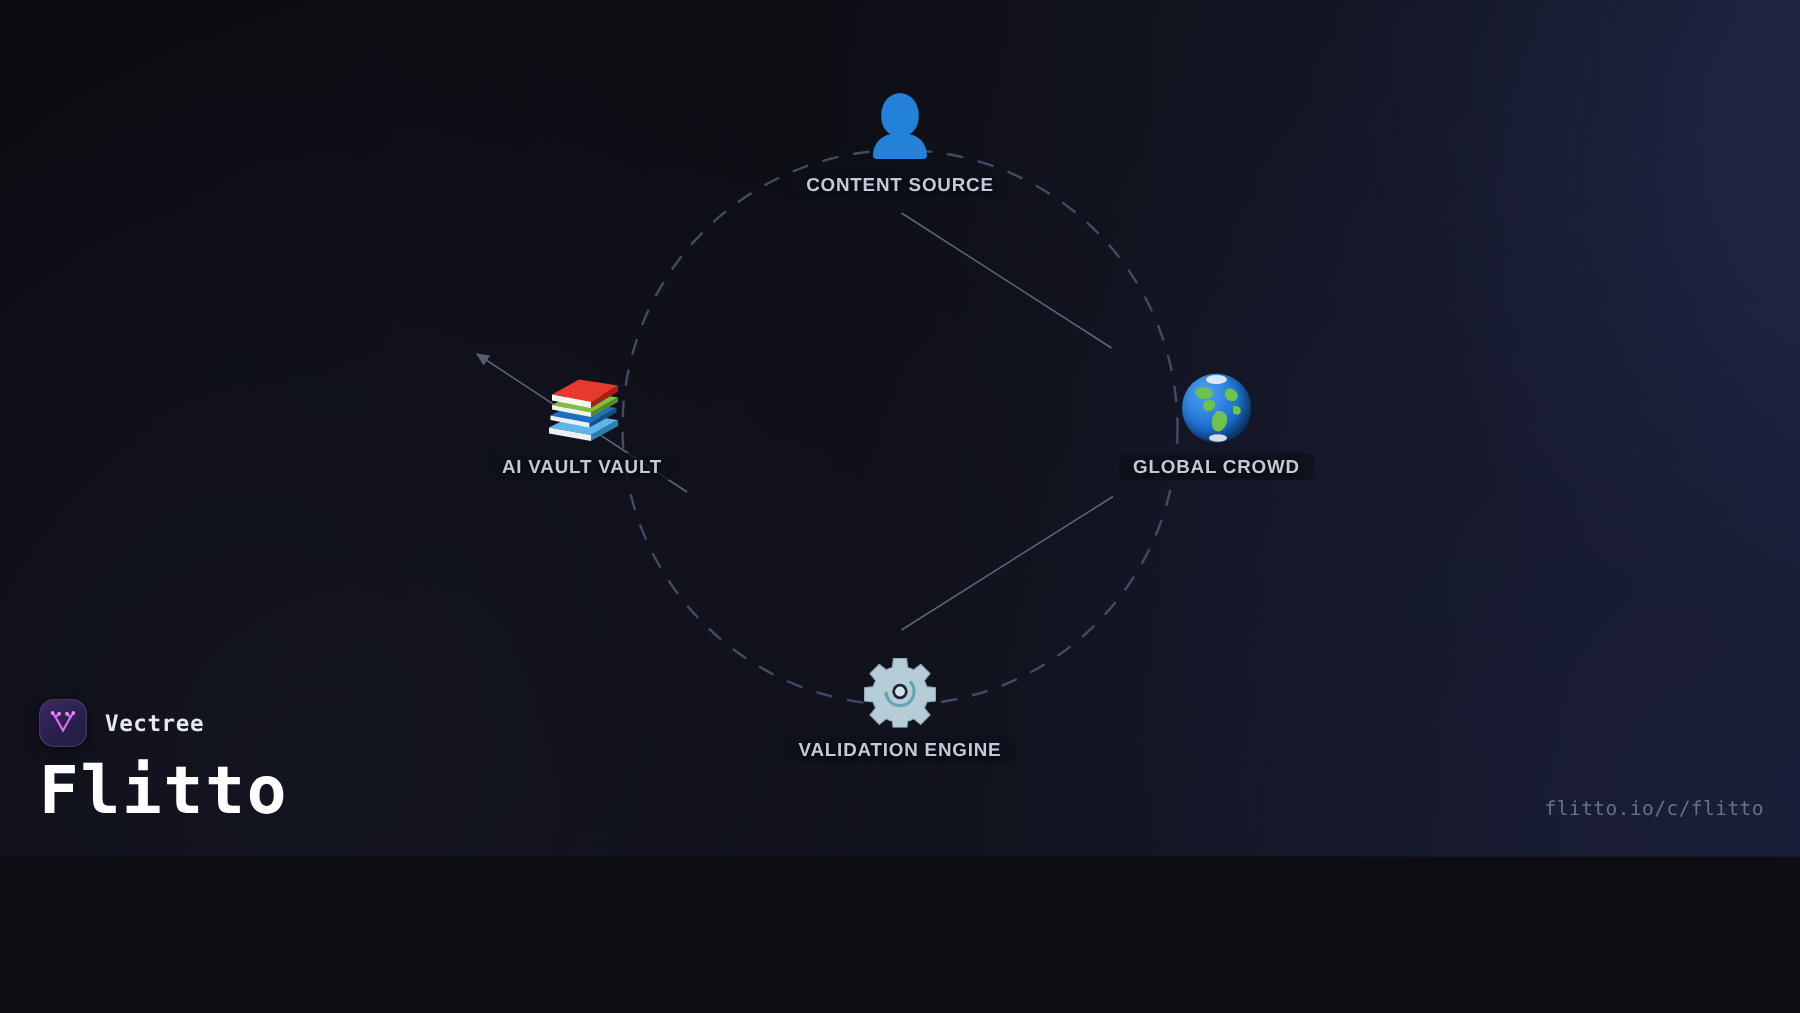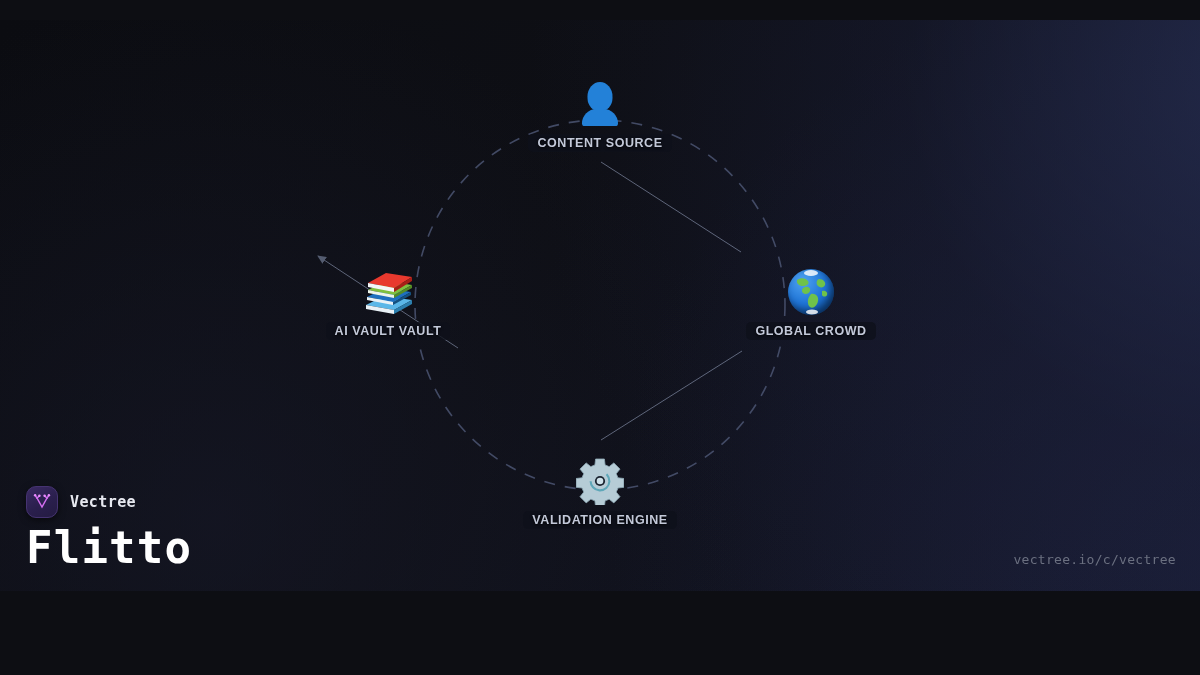--- a/index.html
+++ b/index.html
@@ -14,21 +14,20 @@
 
   #stage {
     position:relative;
     width:1200px; height:571px;
     background:
       radial-gradient(circle at 108% 10%, rgba(40,48,86,0.75) 0%, rgba(27,31,58,0.35) 28%, rgba(14,15,22,0) 55%),
       radial-gradient(circle at 100% 92%, rgba(32,36,66,0.55) 0%, rgba(14,15,22,0) 45%),
       radial-gradient(circle at 18% 88%, rgba(24,26,44,0.55) 0%, rgba(13,14,19,0) 48%),
       linear-gradient(120deg, #0b0c11 0%, #0e0f15 45%, #14172a 100%);
     overflow:hidden;
-    margin-top:20px;
   }
 
   
   #diagram {
     position:absolute; left:0; top:0;
     width:1200px; height:675px;
     pointer-events:none;
   }
 
   
@@ -245,15 +244,15 @@
             <circle cx="16.9" cy="3.3" r="1.25"></circle>
             <circle cx="12.6" cy="3.8" r="1.25"></circle>
           </g>
         </svg>
       </div>
       <div class="brand-name">Vectree</div>
     </div>
     <div id="title">Flitto</div>
   </div>
 
-  <div id="url">vectree.io/c/vectree</div>
+  <div id="url">flitto.io/c/flitto</div>
 
 </div>
 
 </body></html>

